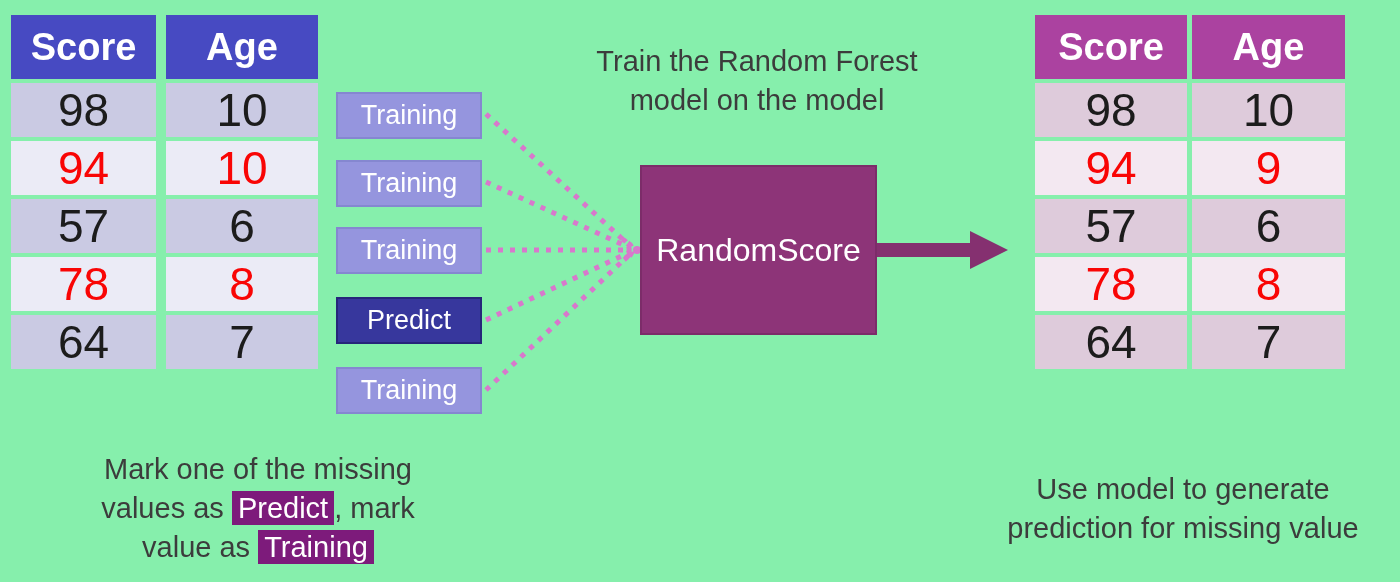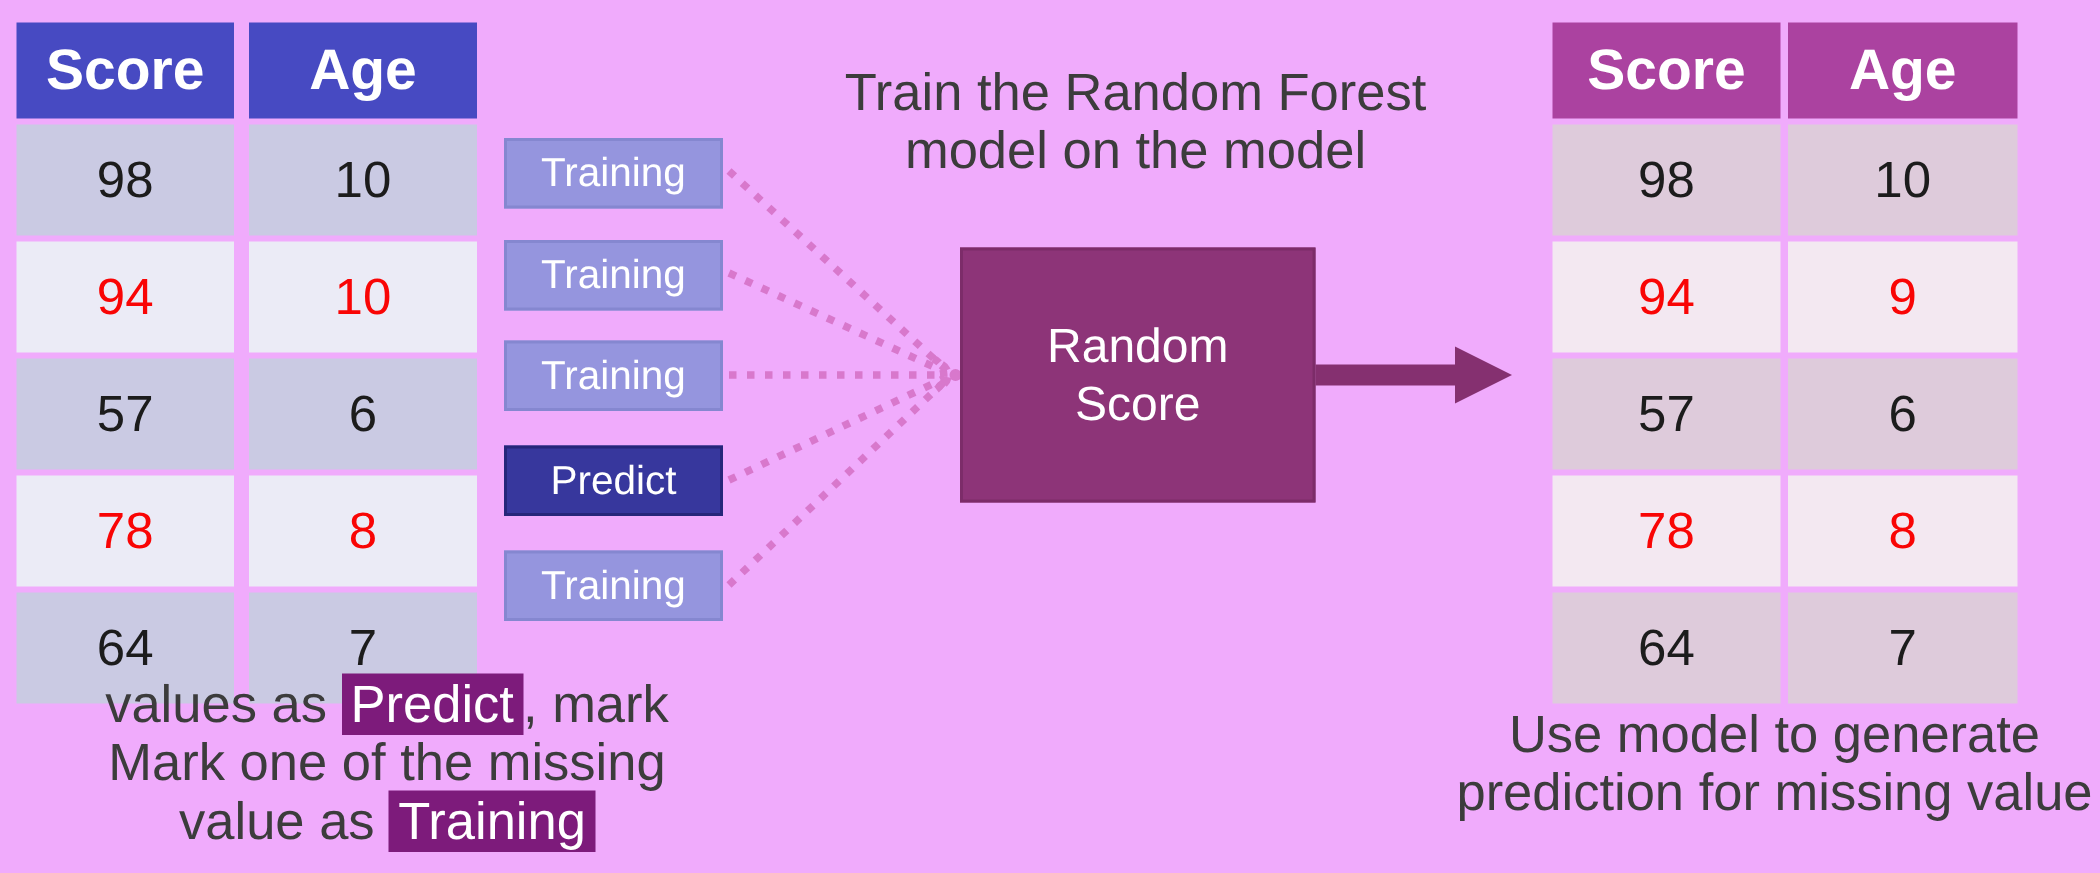--- a/index.html
+++ b/index.html
@@ -1,50 +1,50 @@
 <!DOCTYPE html>
 <html style="--header_left: #474AC2; --row_dark_left: #CACAE3; --row_light_left: #EBEBF6; --header_right: #AB42A0; --row_dark_right: #DECBDB; --row_light_right: #F3E8F1; --training_bg: #9595DE; --training_border: #8587D0; --predict_bg: #37379D; --predict_border: #26267A; --model_bg: #8D3478; --model_border: #7C2C69; --arrow: #853070; --dotted_line: #D878CC; --caption_text: #3C3C3C; --cell_text: #1C1C1C; --missing_red: #F90505; --highlight_bg: #7D1B7B;"><head>
 <meta charset="utf-8">
 <style>
   html,body{margin:0;padding:0;background:#fff;}
   .canvas{
-    position:relative;width:1400px;height:582px;background:#f0abfc;
+    position:relative;width:1400px;height:582px;background:#86efac;
     font-family:"Liberation Sans",sans-serif;overflow:hidden;
   }
   
   .tbl{position:absolute;display:grid;row-gap:4px;}
   .tbl-left{left:11px;top:15px;grid-template-columns:145px 152px;column-gap:10px;}
   .tbl-right{left:1035px;top:15px;grid-template-columns:152px 153px;column-gap:5px;}
   .cell{display:flex;align-items:center;justify-content:center;}
   .hcell{height:64px;font-size:38px;font-weight:bold;color:#ffffff;}
   .tbl-left  .hcell{background:var(--header_left);}
   .tbl-right .hcell{background:var(--header_right);}
-  .dcell{height:74px;font-size:34px;color:var(--cell_text);}
+  .dcell{height:54px;font-size:46px;color:var(--cell_text);}
   .tbl-left  .dark {background:var(--row_dark_left);}
   .tbl-left  .light{background:var(--row_light_left);}
   .tbl-right .dark {background:var(--row_dark_right);}
   .tbl-right .light{background:var(--row_light_right);}
   .red{color:var(--missing_red);}
   
   .tag{
     position:absolute;left:336px;width:142px;height:43px;
     display:flex;align-items:center;justify-content:center;
     font-size:27px;color:#ffffff;border:2px solid var(--training_border);
     background:var(--training_bg);
   }
   .tag-predict{background:var(--predict_bg);border-color:var(--predict_border);}
   
   .model-box{
     position:absolute;left:640px;top:165px;width:233px;height:166px;
     background:var(--model_bg);border:2px solid var(--model_border);
-    display:flex;flex-direction:column;align-items:center;justify-content:center;
+    display:flex;flex-direction:row;align-items:center;justify-content:center;
     color:#ffffff;font-size:32px;line-height:39px;text-align:center;
   }
   
-  .caption{position:absolute;text-align:center;color:var(--caption_text);font-size:35px;line-height:39px;}
+  .caption{position:absolute;text-align:center;color:var(--caption_text);font-size:29px;line-height:39px;}
   .caption-top{left:557px;top:42px;width:400px;}
   .caption-bl{left:28px;top:450px;width:460px;}
   .caption-br{left:953px;top:470px;width:460px;}
   .caption span{display:inline;}
   .caption .line{display:block;}
   .hl{background:var(--highlight_bg);color:#ffffff;padding:1px 6px;}
   
   .overlay{position:absolute;left:0;top:0;pointer-events:none;}
   .dotline{stroke:var(--dotted_line);stroke-width:5;fill:none;stroke-dasharray:5 7;}
   .dotarc{stroke:var(--dotted_line);stroke-width:5;fill:none;stroke-dasharray:5 5;}
@@ -110,22 +110,22 @@
     <div class="cell dcell light red">9</div>
     <div class="cell dcell dark">57</div>
     <div class="cell dcell dark">6</div>
     <div class="cell dcell light red">78</div>
     <div class="cell dcell light red">8</div>
     <div class="cell dcell dark">64</div>
     <div class="cell dcell dark">7</div>
   </div>
 
   <div class="caption caption-bl">
+    <span class="line">Mark one of the missing</span>
     <span class="line"><span>values as </span><span class="hl">Predict</span><span>, mark</span></span>
-    <span class="line">Mark one of the missing</span>
     <span class="line"><span>value as </span><span class="hl">Training</span></span>
   </div>
 
   <div class="caption caption-br">
     <span class="line">Use model to generate</span>
     <span class="line">prediction for missing value</span>
   </div>
 
 </div>
 

